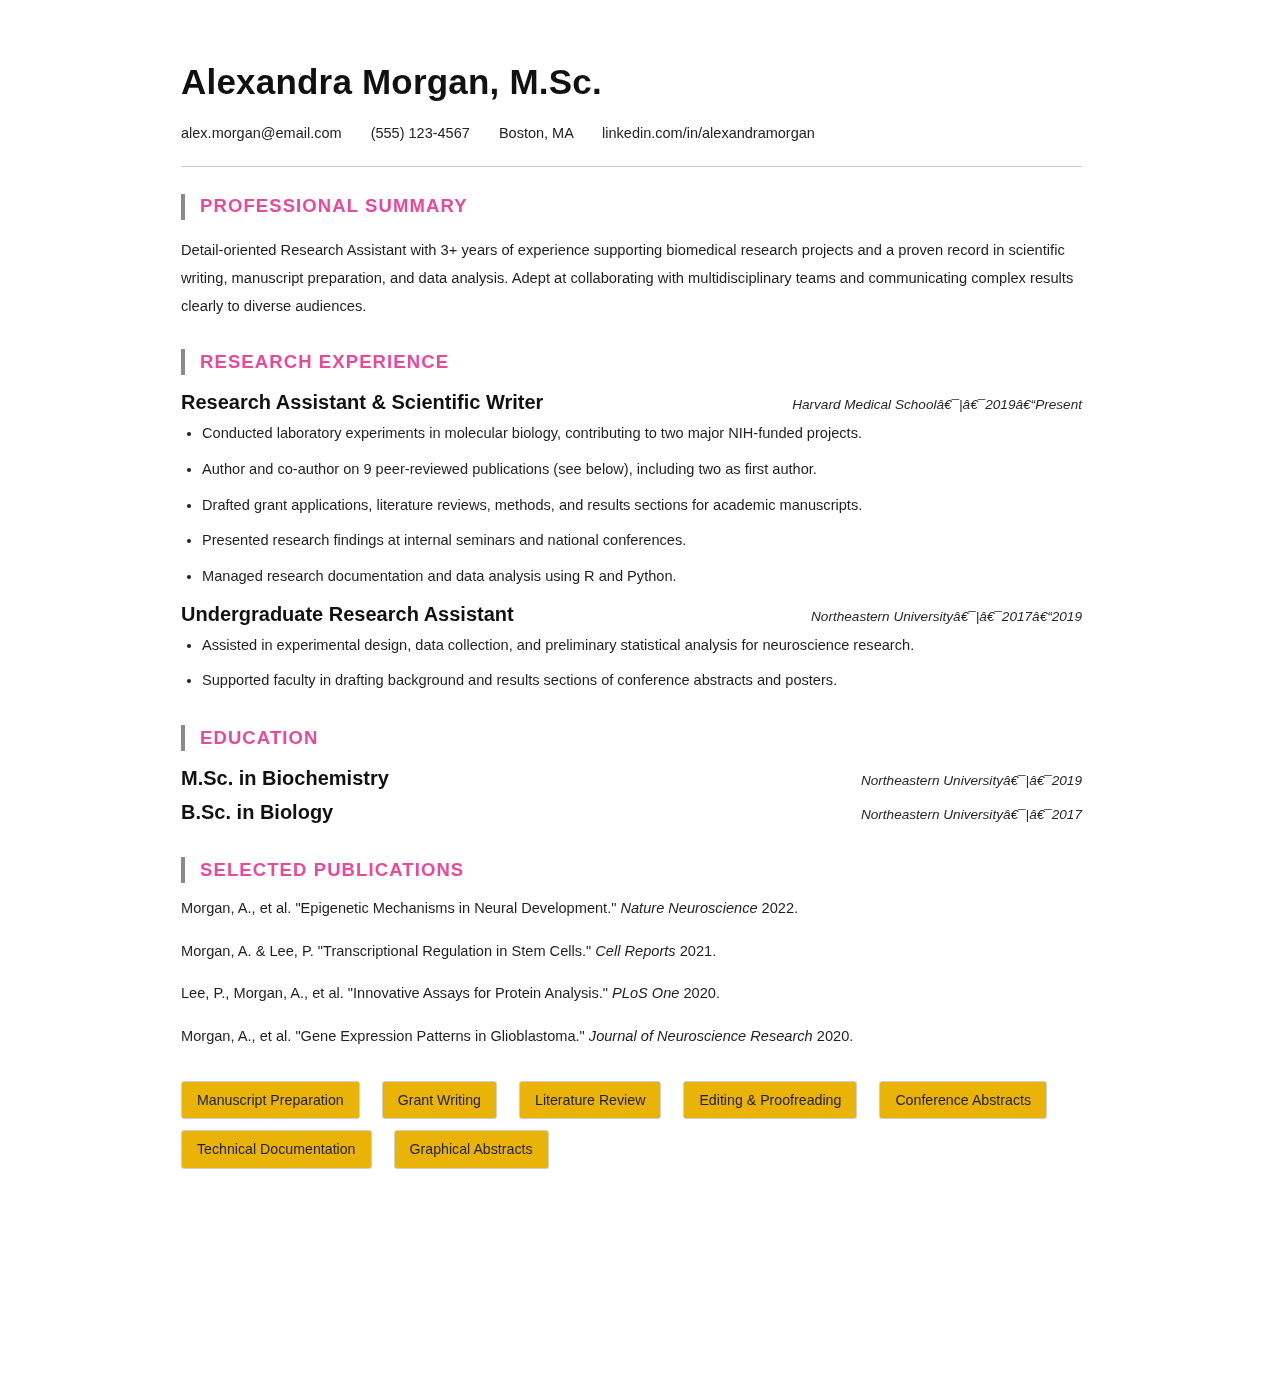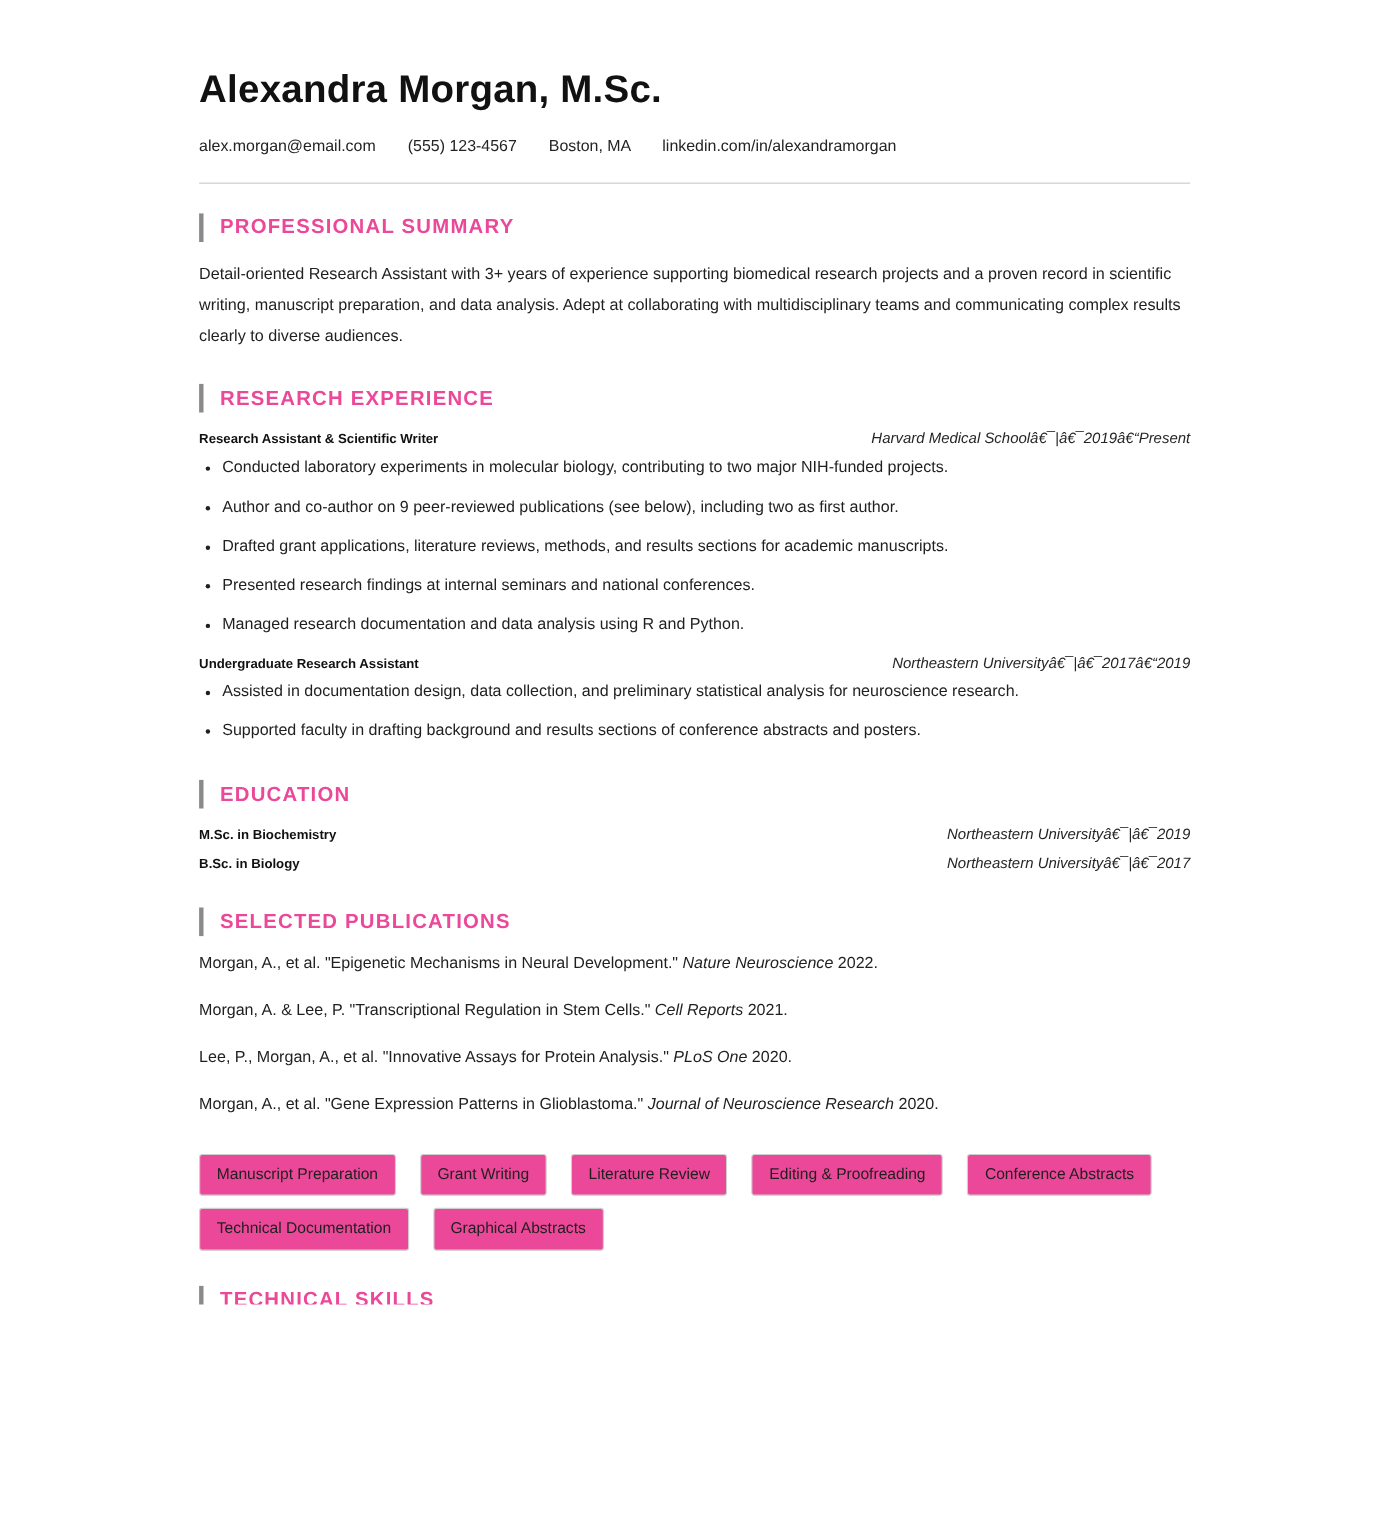--- a/index.html
+++ b/index.html
@@ -88,21 +88,21 @@
 
   
   .entry-head {
     display: flex;
     justify-content: space-between;
     align-items: baseline;
     width: 901px;
     margin-top: 2px;
   }
   .entry-title {
-    font-size: 12px;
+    font-size: 20px;
     font-weight: bold;
     color: #111111;
   }
   .entry-meta {
     font-size: 13.6px;
     font-style: italic;
     color: #262626;
     text-align: right;
     white-space: nowrap;
   }
@@ -158,21 +158,21 @@
   
   .chips {
     display: flex;
     flex-wrap: wrap;
     gap: 11px 22px;
     width: 901px;
   }
   .chip {
     border: 1px solid #cfcfcf;
     border-radius: 3px;
-    background: #ec4899;
+    background: #eab308;
     padding: 10px 15px;
     font-size: 14.2px;
     color: #1f1f1f;
     line-height: 1.15;
     white-space: nowrap;
   }
   .chips.compact { gap: 9px 13px; }
   .chips.compact .chip {
     padding: 7px 11px;
     font-size: 14px;
@@ -230,21 +230,21 @@
         <li>Managed research documentation and data analysis using R and Python.</li>
       </ul>
     </div>
 
     <div class="entry-block">
       <div class="entry-head">
         <span class="entry-title">Undergraduate Research Assistant</span>
         <span class="entry-meta">Northeastern Universityâ€¯|â€¯2017â€“2019</span>
       </div>
       <ul class="bullets">
-        <li>Assisted in documentation design, data collection, and preliminary statistical analysis for neuroscience research.</li>
+        <li>Assisted in experimental design, data collection, and preliminary statistical analysis for neuroscience research.</li>
         <li>Supported faculty in drafting background and results sections of conference abstracts and posters.</li>
       </ul>
     </div>
   </div>
 
   <div class="section education">
     <div class="section-head">
       <span class="accent-bar"></span>
       <span class="section-title">EDUCATION</span>
     </div>

